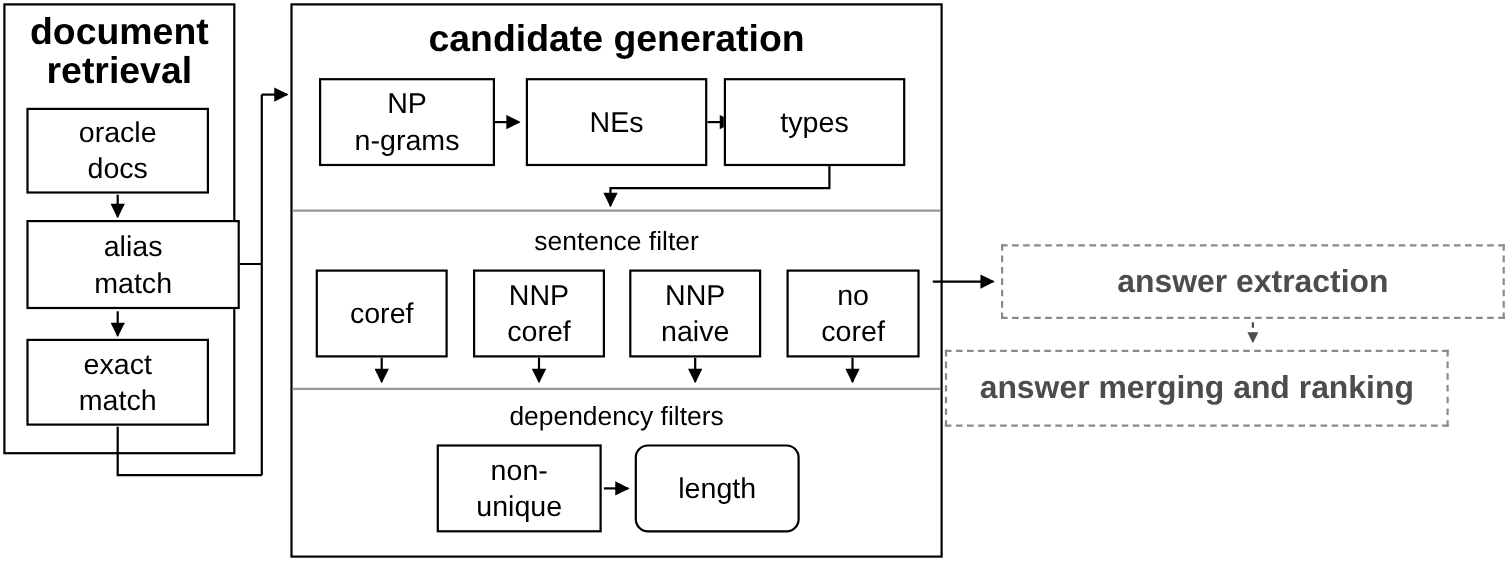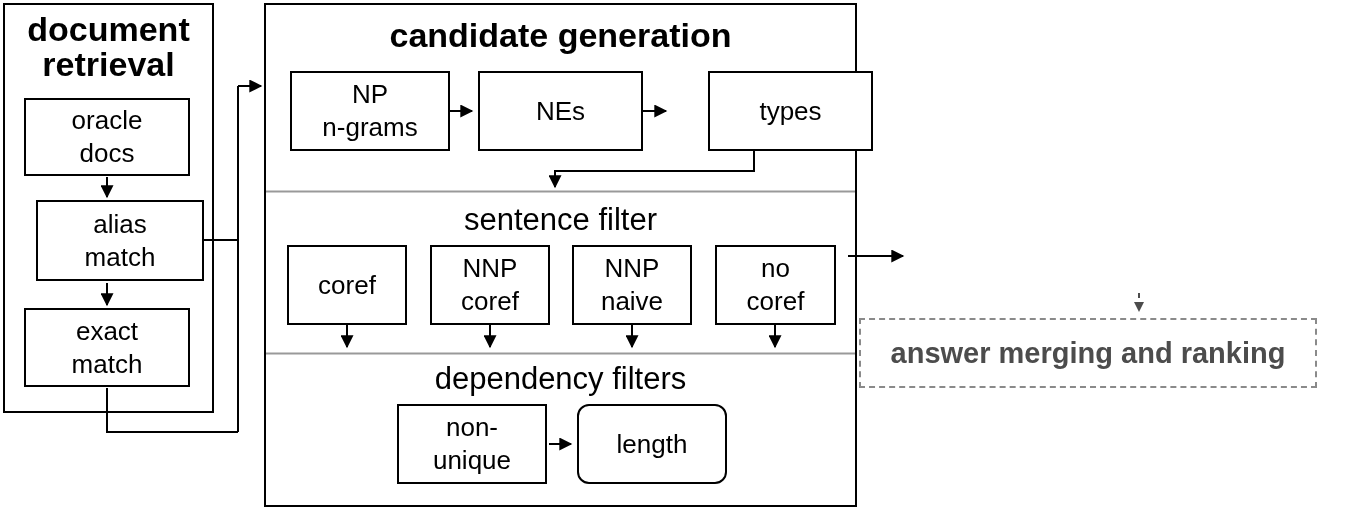--- a/index.html
+++ b/index.html
@@ -24,21 +24,21 @@
     width: 100%;
     text-align: center;
     font-weight: bold;
     font-size: 34px;
     line-height: 35px;
     color: #000000;
   }
   .section-title {
     position: absolute;
     text-align: center;
-    font-size: 31px;
+    font-size: 24px;
     line-height: 30px;
     color: #000000;
   }
   .node {
     position: absolute;
     border: 2px solid #000000;
     box-sizing: border-box;
     background: #ffffff;
     display: flex;
     flex-direction: column;
@@ -116,37 +116,37 @@
 
   <div class="panel-title" style="top:12px; left:3px; width:211px;">
     <span>document</span>
     <span>retrieval</span>
   </div>
 
   <div class="node" style="left:24px; top:98px; width:166px; height:78px;">
     <span>oracle</span>
     <span>docs</span>
   </div>
-  <div class="node" style="left:36px; top:200px; width:168px; height:81px;">
+  <div class="node" style="left:24px; top:200px; width:194px; height:81px;">
     <span>alias</span>
     <span>match</span>
   </div>
   <div class="node" style="left:24px; top:308px; width:166px; height:79px;">
     <span>exact</span>
     <span>match</span>
   </div>
 
   <div class="panel-title" style="top:18px; left:264px; width:593px;">candidate generation</div>
 
   <div class="node" style="left:478px; top:71px; width:165px; height:80px;">NEs</div>
   <div class="node" style="left:290px; top:71px; width:160px; height:80px;">
     <span>NP</span>
     <span>n-grams</span>
   </div>
-  <div class="node" style="left:708px; top:71px; width:165px; height:80px;">types</div>
+  <div class="node" style="left:658px; top:71px; width:165px; height:80px;">types</div>
 
   <div class="section-title" style="left:264px; top:205px; width:593px;">sentence filter</div>
 
   <div class="node" style="left:287px; top:245px; width:120px; height:80px;">coref</div>
   <div class="node" style="left:430px; top:245px; width:120px; height:80px;">
     <span>NNP</span>
     <span>coref</span>
   </div>
   <div class="node" style="left:572px; top:245px; width:120px; height:80px;">
     <span>NNP</span>
@@ -158,15 +158,16 @@
   </div>
 
   <div class="section-title" style="left:264px; top:364px; width:593px;">dependency filters</div>
 
   <div class="node" style="left:397px; top:404px; width:150px; height:80px;align-items:center;">
     <span>non-</span>
     <span>unique</span>
   </div>
   <div class="node" style="left:577px; top:404px; width:150px; height:80px;border-radius:12px;">length</div>
 
+  <div class="stage" style="left:910px; top:222px; width:458px; height:68px;">answer extraction</div>
   <div class="stage" style="left:859px; top:318px; width:458px; height:70px;">answer merging and ranking</div>
 
 </div>
 
 </body></html>

